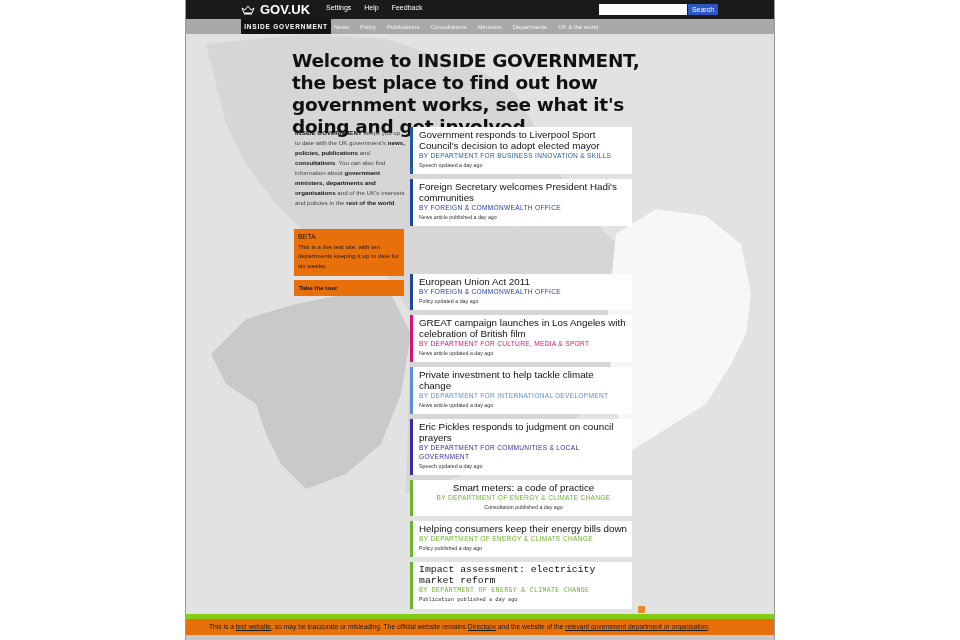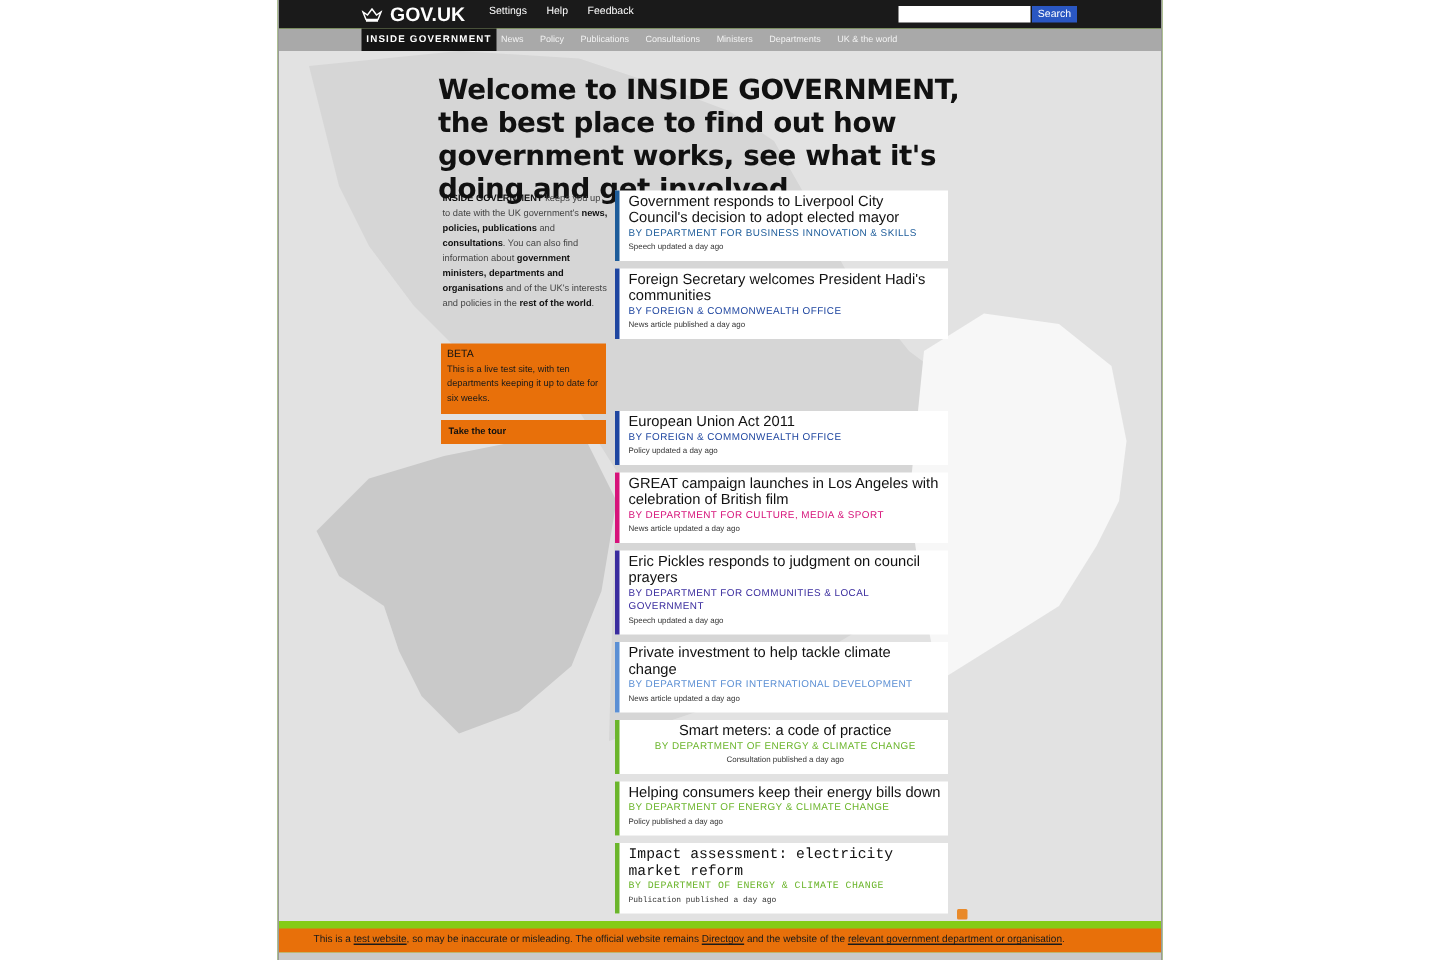--- a/index.html
+++ b/index.html
@@ -85,48 +85,48 @@
 
   <div class="beta">
     <div class="beta-title">BETA</div>
     <div>This is a live test site, with ten departments keeping it up to date for six weeks.</div>
   </div>
 
   <div class="tour">Take the tour</div>
 
   <div class="feed" id="feed">
       <div class="item" style="border-left-color: rgb(29, 92, 154);">
-        <div class="title">Government responds to Liverpool City Council's decision to adopt elected mayor</div>
+        <div class="title">Government responds to Liverpool Sport Council's decision to adopt elected mayor</div>
         <div class="dept" style="color: rgb(29, 92, 154);">By Department for Business Innovation &amp; Skills</div>
         <div class="meta">Speech updated a day ago</div>
       </div>
       <div class="item" style="border-left-color: rgb(31, 70, 160);">
         <div class="title">Foreign Secretary welcomes President Hadi's communities</div>
         <div class="dept" style="color: rgb(31, 70, 160);">By Foreign &amp; Commonwealth Office</div>
         <div class="meta">News article published a day ago</div>
       </div>
       <div class="item" style="border-left-color: rgb(31, 70, 160); margin-top: 48px;">
         <div class="title">European Union Act 2011</div>
         <div class="dept" style="color: rgb(31, 70, 160);">By Foreign &amp; Commonwealth Office</div>
         <div class="meta">Policy updated a day ago</div>
       </div>
       <div class="item" style="border-left-color: rgb(214, 19, 122);">
         <div class="title">GREAT campaign launches in Los Angeles with celebration of British film</div>
         <div class="dept" style="color: rgb(214, 19, 122);">By Department for Culture, Media &amp; Sport</div>
         <div class="meta">News article updated a day ago</div>
       </div>
+      <div class="item" style="border-left-color: rgb(91, 143, 212);">
+        <div class="title">Private investment to help tackle climate change</div>
+        <div class="dept" style="color: rgb(91, 143, 212);">By Department for International Development</div>
+        <div class="meta">News article updated a day ago</div>
+      </div>
       <div class="item" style="border-left-color: rgb(58, 44, 158);">
         <div class="title">Eric Pickles responds to judgment on council prayers</div>
         <div class="dept" style="color: rgb(58, 44, 158);">By Department for Communities &amp; Local Government</div>
         <div class="meta">Speech updated a day ago</div>
-      </div>
-      <div class="item" style="border-left-color: rgb(91, 143, 212);">
-        <div class="title">Private investment to help tackle climate change</div>
-        <div class="dept" style="color: rgb(91, 143, 212);">By Department for International Development</div>
-        <div class="meta">News article updated a day ago</div>
       </div>
       <div class="item" style="border-left-color: rgb(107, 181, 43); text-align: center;">
         <div class="title">Smart meters: a code of practice</div>
         <div class="dept" style="color: rgb(107, 181, 43);">By Department of Energy &amp; Climate Change</div>
         <div class="meta">Consultation published a day ago</div>
       </div>
       <div class="item" style="border-left-color: rgb(107, 181, 43);">
         <div class="title">Helping consumers keep their energy bills down</div>
         <div class="dept" style="color: rgb(107, 181, 43);">By Department of Energy &amp; Climate Change</div>
         <div class="meta">Policy published a day ago</div>

